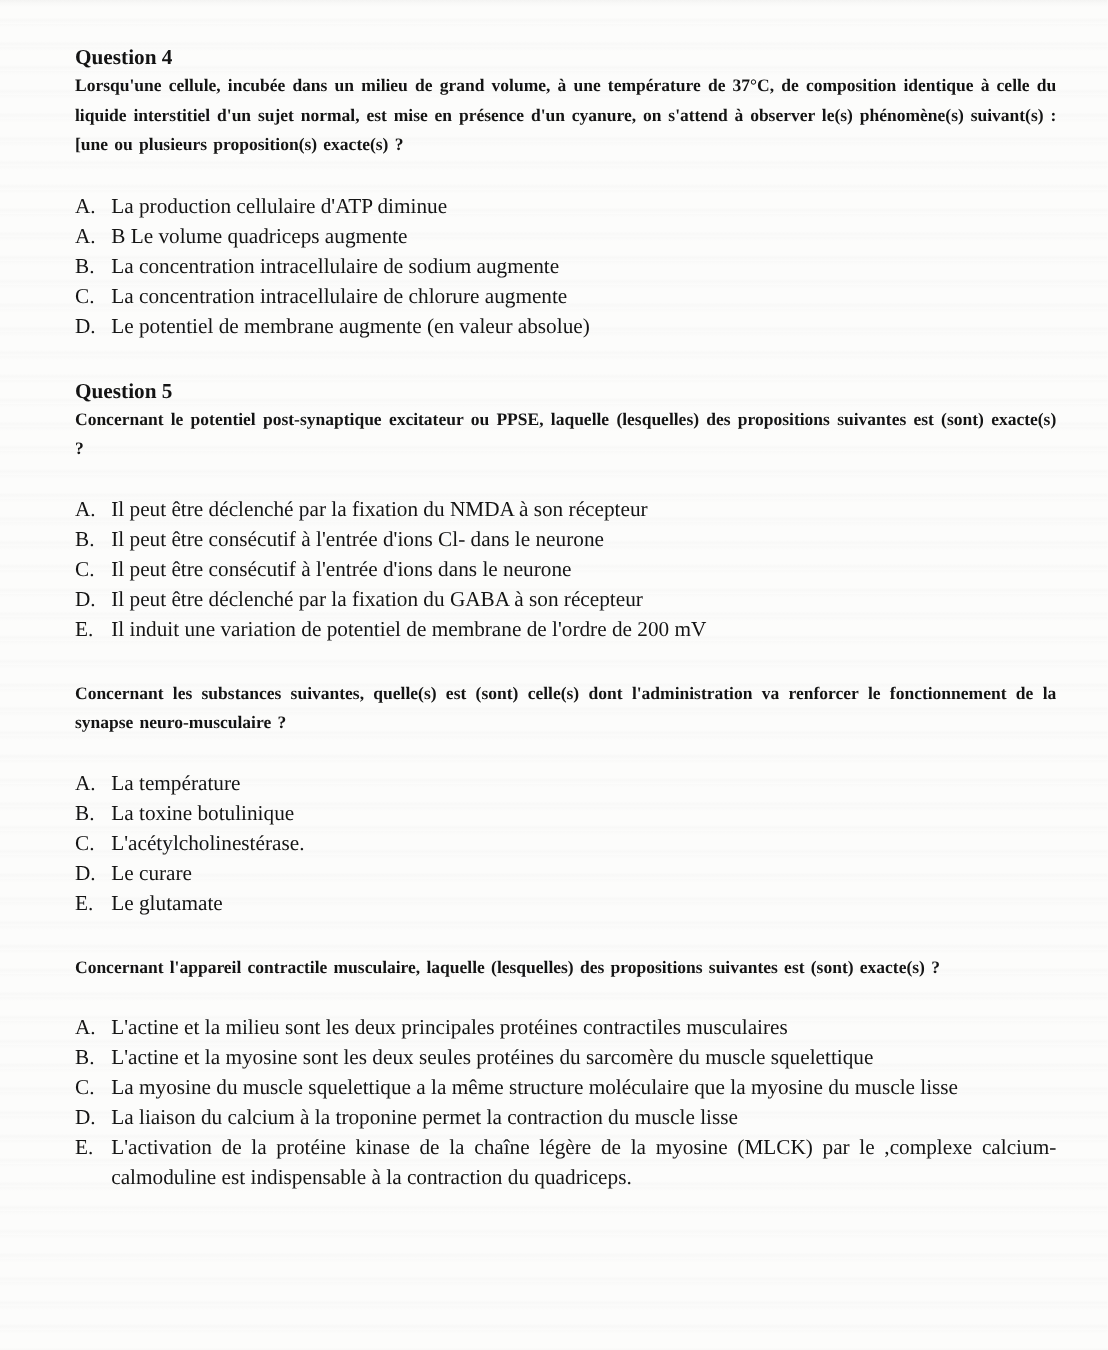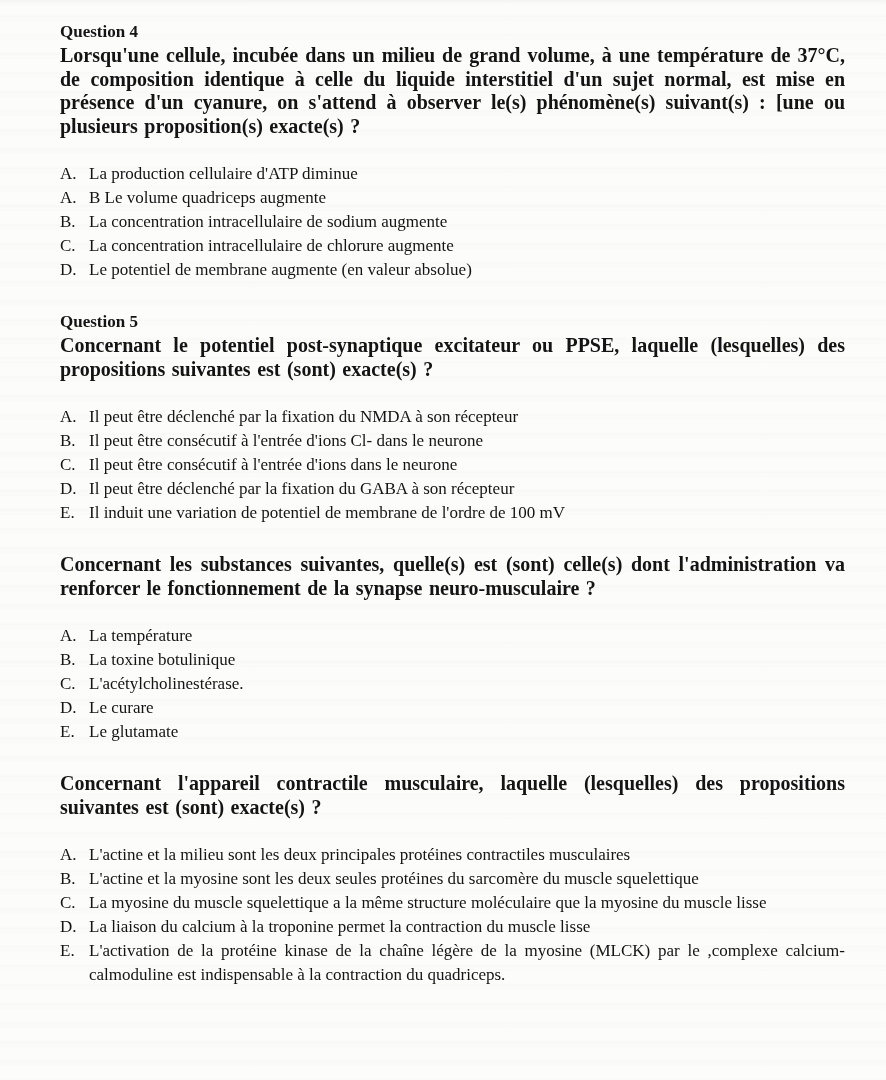--- a/index.html
+++ b/index.html
@@ -18,32 +18,33 @@
         rgba(130,130,130,0.0) 14px, rgba(130,130,130,0.03) 16px,
         rgba(130,130,130,0.0) 19px);
     font-family: "Liberation Serif", serif;
     color: #141414;
   }
   .page {
     box-sizing: border-box;
     width: 886px;
     height: 944px;
     padding: 20px 41px 0 60px;
+    margin-top: 14px;
   }
   .question-block + .question-block {
     margin-top: 28px;
   }
   .q-title {
     font-size: 17px;
     font-weight: 700;
     line-height: 24px;
     margin: 0;
   }
   .q-statement {
-    font-size: 20px;
+    font-size: 14px;
     font-weight: 700;
     line-height: 23.5px;
     text-align: justify;
     word-spacing: 1.5px;
     margin: 0;
   }
   .options {
     list-style: none;
     margin: 24px 0 0 0;
     padding: 0;
@@ -118,21 +119,21 @@
     <span class="option-text">Il peut être consécutif à l'entrée d'ions dans le neurone</span>
   </li>
 
   <li class="option">
     <span class="option-letter">D.</span>
     <span class="option-text">Il peut être déclenché par la fixation du GABA à son récepteur</span>
   </li>
 
   <li class="option">
     <span class="option-letter">E.</span>
-    <span class="option-text">Il induit une variation de potentiel de membrane de l'ordre de 100 mV</span>
+    <span class="option-text">Il induit une variation de potentiel de membrane de l'ordre de 200 mV</span>
   </li>
 </ul>
   </section>
 
   <section class="question-block">
     <p class="q-statement">Concernant les substances suivantes, quelle(s) est (sont) celle(s) dont l'administration va renforcer le fonctionnement de la synapse neuro-musculaire ?</p>
     <ul class="options">
   <li class="option">
     <span class="option-letter">A.</span>
     <span class="option-text">La température</span>

